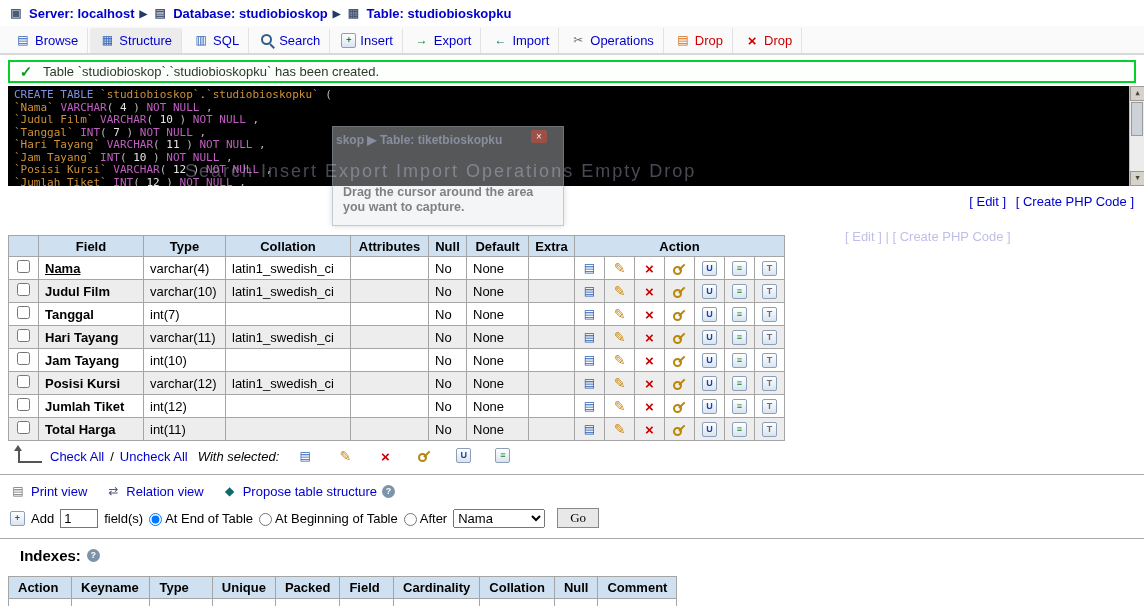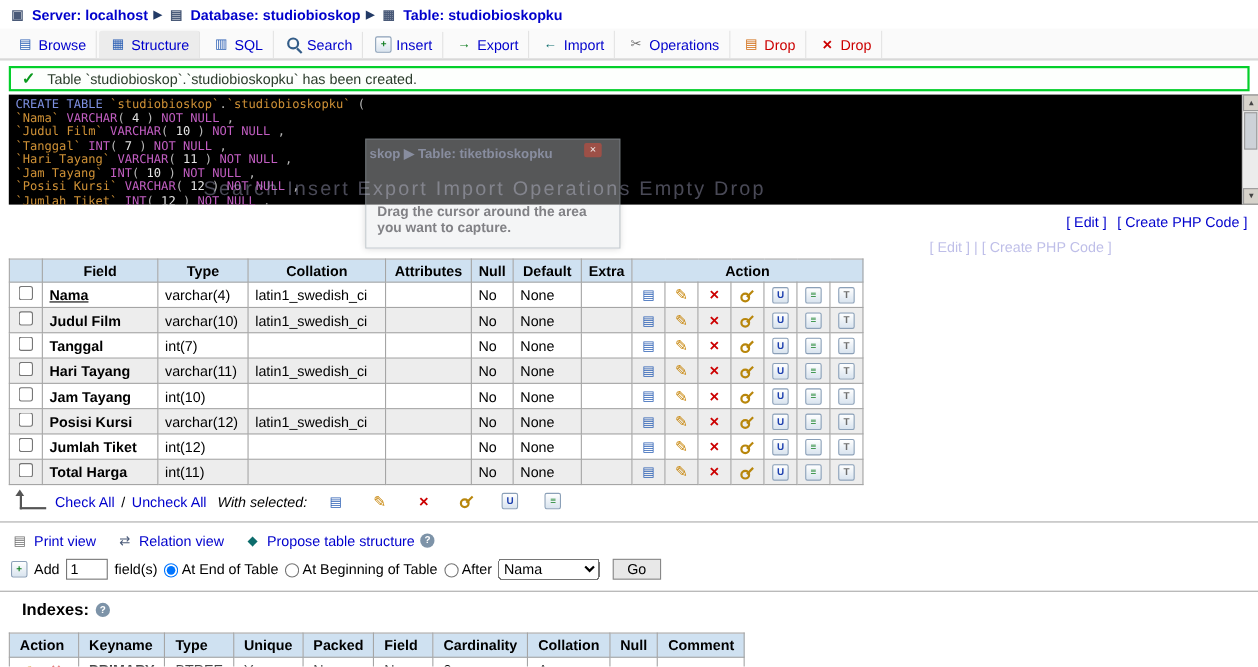--- a/index.html
+++ b/index.html
@@ -67,37 +67,37 @@
 .wsi{display:inline-flex;gap:24px;margin-left:12px}
 hr.sep{border:none;border-top:1px solid #aaa;margin:10px 0 8px}
 
 .viewlinks{display:flex;align-items:center;gap:18px;margin:4px 0 0 10px}
 .vl{display:inline-flex;align-items:center;gap:5px}
 
 .addrow{display:flex;align-items:center;gap:6px;margin:9px 0 0 10px}
 .numin{width:38px;border:1px solid #777;padding:1px 3px;font-size:13px;font-family:inherit}
 .addrow label{display:inline-flex;align-items:flex-end;gap:3px;cursor:pointer}
 .addrow select{font-size:13px;font-family:inherit;min-width:92px}
-.go{margin-left:6px;padding:1px 12px;font-size:13px;font-family:Liberation Sans, sans-serif;background:#e8e8e8;border:1px solid #888;cursor:pointer}
+.go{margin-left:6px;padding:1px 12px;font-size:13px;font-family:Liberation Serif, serif;background:#e8e8e8;border:1px solid #888;cursor:pointer}
 
 .idx-title{display:flex;align-items:center;gap:6px;margin:6px 0 12px 20px;font-weight:bold;font-size:15px}
 .idx{border-collapse:collapse;margin-left:8px}
 .idx th,.idx td{border:1px solid #a5a5a5;padding:3px 9px;font-size:13px;text-align:left}
 .idx thead th{background:#cfe1f1;font-weight:bold}
 .idx td.bold{font-weight:bold}
 .act2{white-space:nowrap}
 .act2 a{margin:0 3px;display:inline-flex;vertical-align:middle}
 
 .ghost{position:absolute;left:0;top:0;width:100%;height:100%;pointer-events:none;z-index:9}
 .g-crumb{position:absolute;left:336px;top:133px;color:rgba(150,160,210,.55);font-weight:bold;font-size:12px}
 .g-tabs{position:absolute;left:185px;top:161px;color:rgba(175,175,205,.42);font-size:18px;letter-spacing:2px}
 .g-dialog{position:absolute;left:332px;top:126px;width:232px;height:100px;background:rgba(225,228,232,.38);border:1px solid rgba(140,150,160,.45);box-shadow:0 0 6px rgba(0,0,0,.15)}
 .g-close{position:absolute;top:3px;right:16px;width:16px;height:13px;background:rgba(205,75,60,.6);color:rgba(255,255,255,.85);font-size:10px;line-height:13px;text-align:center;border-radius:2px}
 .g-text{position:absolute;left:10px;right:14px;top:58px;font-weight:bold;font-size:12.5px;color:rgba(100,100,105,.8);line-height:15px}
-.g-links{position:absolute;left:845px;top:217px;color:rgba(70,70,190,.35);font-size:13px}
+.g-links{position:absolute;left:845px;top:229px;color:rgba(70,70,190,.35);font-size:13px}
 </style>
 </head>
 <body>
 
 <div class="page">
 
   <div class="breadcrumb" id="breadcrumb">
       <span class="ic c-slate">▣</span>
       <a class="blink">Server: localhost</a>
       <span class="bsep">▶</span>

